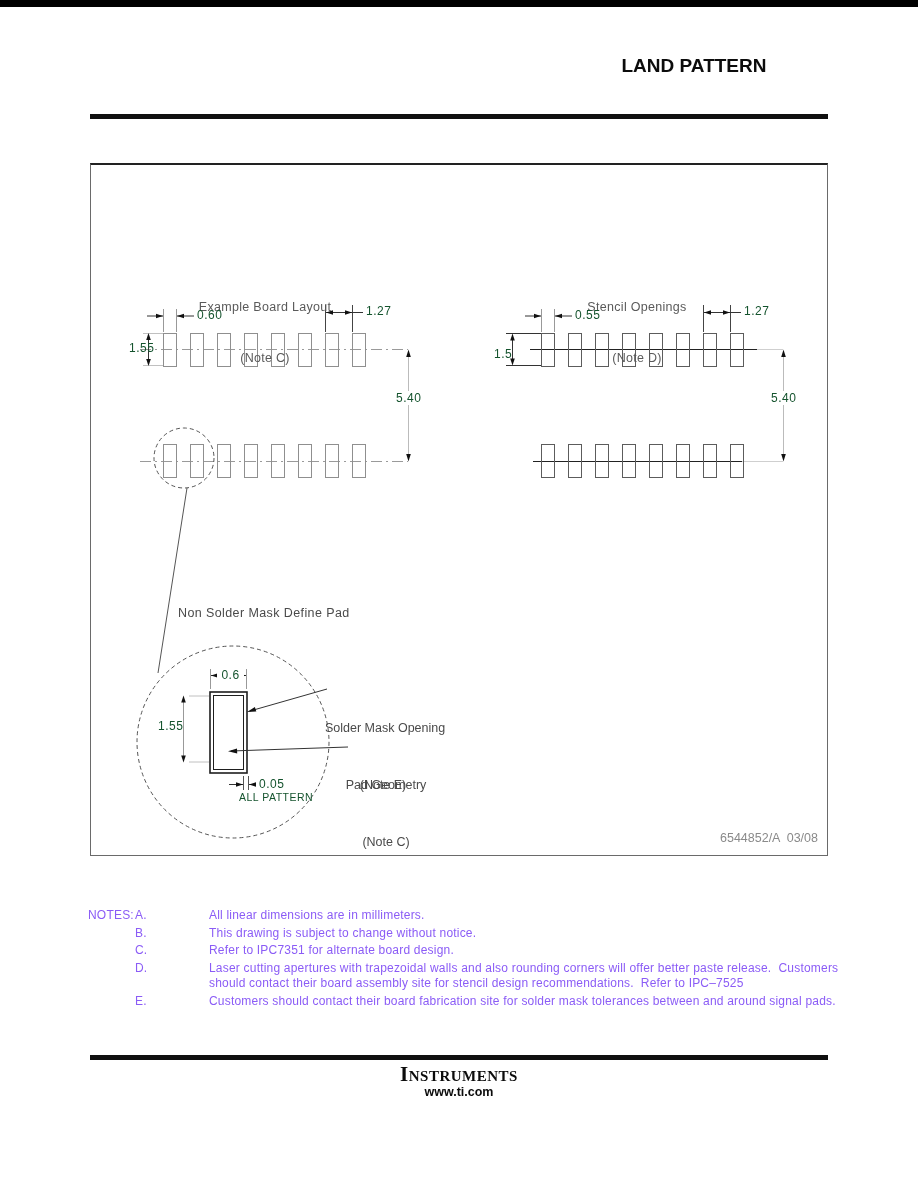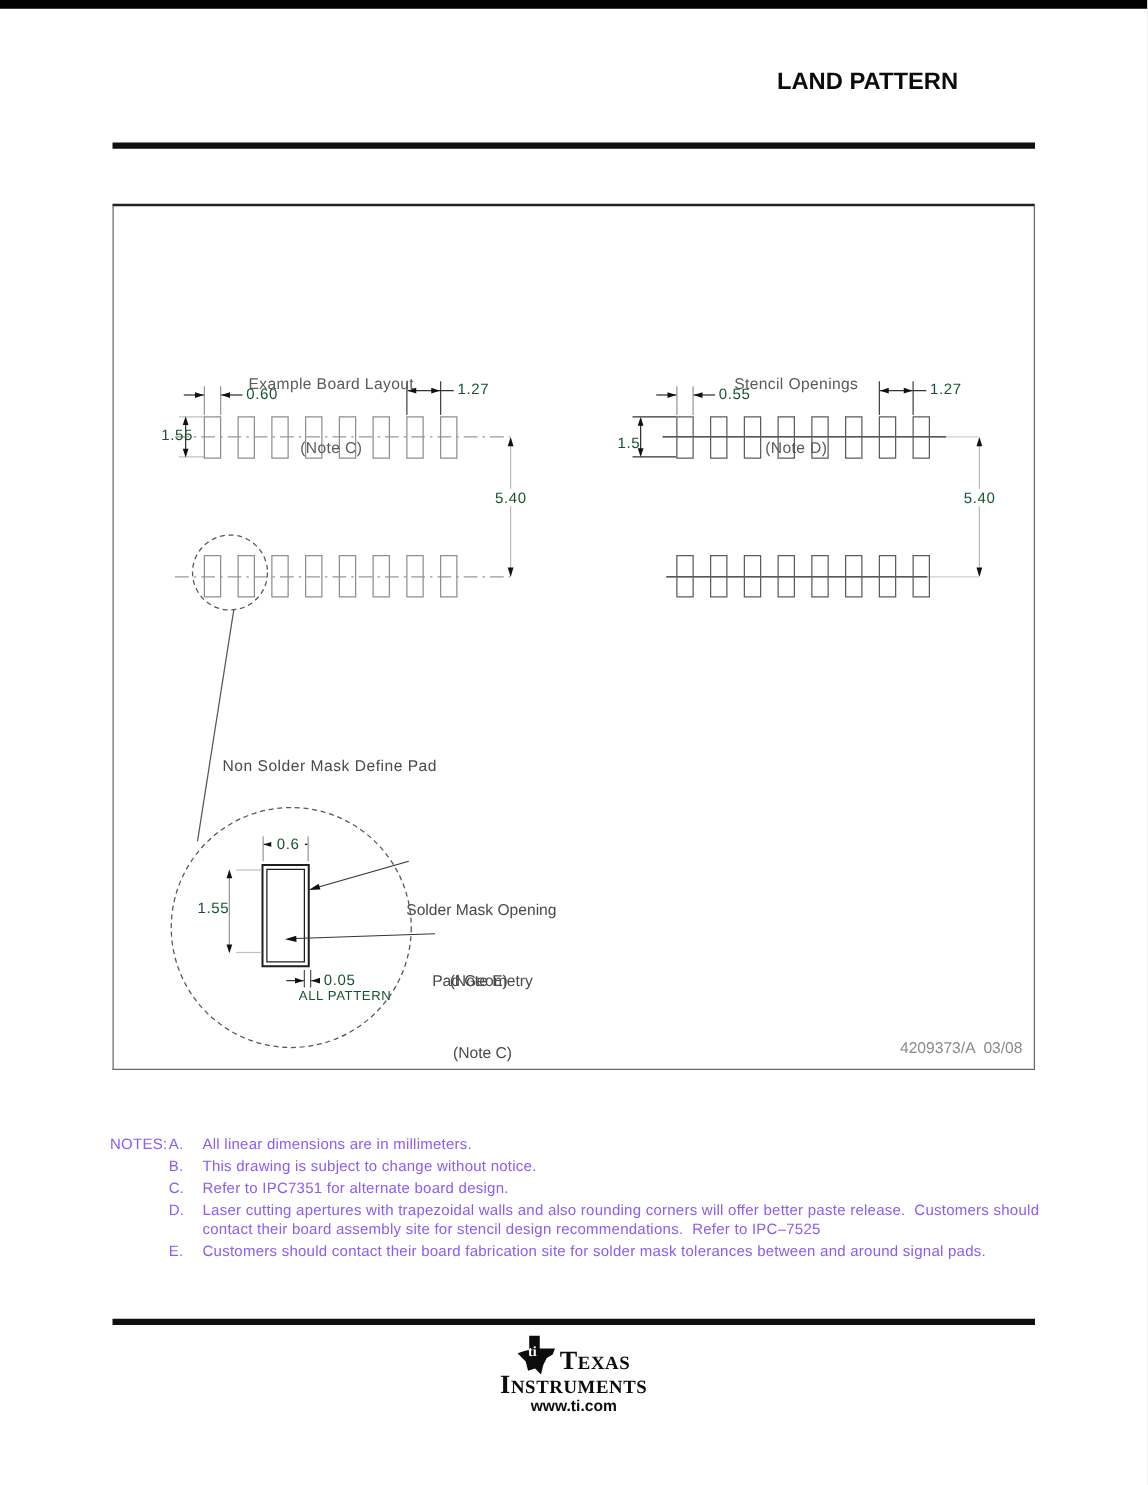--- a/index.html
+++ b/index.html
@@ -42,21 +42,21 @@
   #dim-15 {left:494px;top:347px;} #dim-540s{left:769px;top:391px;}
   #dim-06{left:217px;top:668px;width:23px;text-align:center;}
   #dim-155d{left:158px;top:719px;}
   #dim-007{left:259px;top:777px;}
   #dim-allaround{left:239px;top:791px;font-size:10.5px;}
   
   #notes{left:88px;top:908px;width:756px;color:#8b5cf6;font-size:12px;line-height:15.5px;letter-spacing:0.2px;}
   #notes-label{position:absolute;left:0;top:0;white-space:pre;}
   .note-row{display:flex;margin-left:47px;margin-bottom:2px;}
   .note-letter{flex:0 0 27px;white-space:pre;}
-  .note-text{flex:1;white-space:pre-wrap;max-width:676px;}
+  .note-text{flex:1;white-space:pre-wrap;max-width:676px;margin-left:47px;}
   
   #rule-bottom{left:90px;top:1055px;width:738px;height:5px;background:#101010;}
   #ti-logo{left:369px;top:1068px;width:180px;text-align:center;color:#0c0c0c;}
   .ti-row{display:flex;justify-content:center;align-items:flex-start;gap:4px;}
   .ti-serif{font-family:"Liberation Serif","DejaVu Serif",serif;font-weight:bold;font-variant:small-caps;
             font-size:21px;line-height:20px;letter-spacing:0.5px;}
   #ti-line1{margin-top:10px;}
   #ti-line2{margin-top:-4px;}
   #ti-url{font-size:12.5px;font-weight:bold;margin-top:1px;}
   svg{display:block;}
@@ -247,21 +247,21 @@
 
   <div class="abs" id="lbl-smo">
     <div>Solder Mask Opening</div>
     <div>(Note E)</div>
   </div>
   <div class="abs" id="lbl-pg">
     <div>Pad Geometry</div>
     <div>(Note C)</div>
   </div>
 
-  <div class="abs" id="doc-number">4209373/A  03/08</div>
+  <div class="abs" id="doc-number">6544852/A  03/08</div>
 
   <div class="abs" id="notes">
     <span id="notes-label">NOTES:</span>
     <div class="note-row">
       <span class="note-letter">A.</span>
       <span class="note-text">All linear dimensions are in millimeters.</span>
     </div>
     <div class="note-row">
       <span class="note-letter">B.</span>
       <span class="note-text">This drawing is subject to change without notice.</span>
@@ -275,24 +275,17 @@
       <span class="note-text">Laser cutting apertures with trapezoidal walls and also rounding corners will offer better paste release.  Customers should contact their board assembly site for stencil design recommendations.  Refer to IPC–7525</span>
     </div>
     <div class="note-row">
       <span class="note-letter">E.</span>
       <span class="note-text">Customers should contact their board fabrication site for solder mask tolerances between and around signal pads.</span>
     </div>
   </div>
 
   <div class="abs" id="rule-bottom"></div>
   <div class="abs" id="ti-logo">
-    <div class="ti-row">
-      <svg width="30" height="33" viewBox="0 0 32 34">
-        <polygon fill="#0c0c0c" points="10,0 19,0 19,11 32,11 30,16 25,19 22,25 20,33 15,28 9,30 7,22 0,15 6,13 10,12"></polygon>
-        <text x="9" y="17" font-size="12" fill="#ffffff" font-family="Liberation Serif, DejaVu Serif, serif" font-weight="bold">ti</text>
-      </svg>
-      <span class="ti-serif" id="ti-line1">Texas</span>
-    </div>
     <div class="ti-serif" id="ti-line2">Instruments</div>
     <div id="ti-url">www.ti.com</div>
   </div>
 
 </div>
 
 </body></html>

